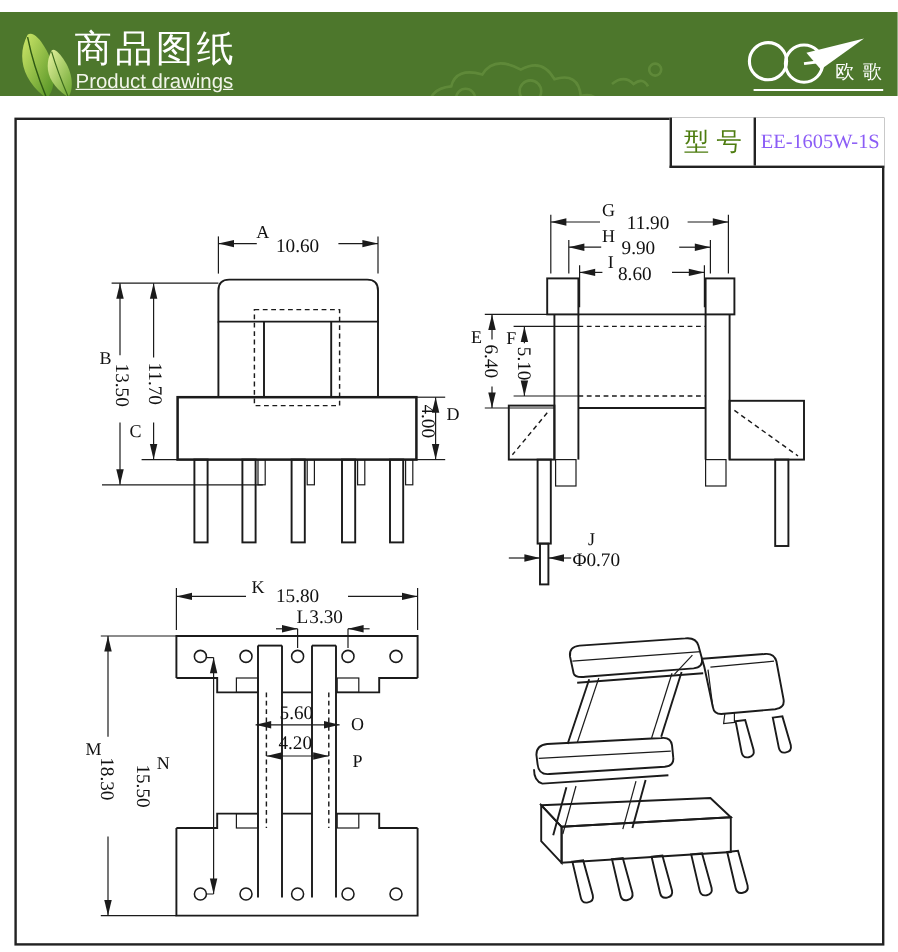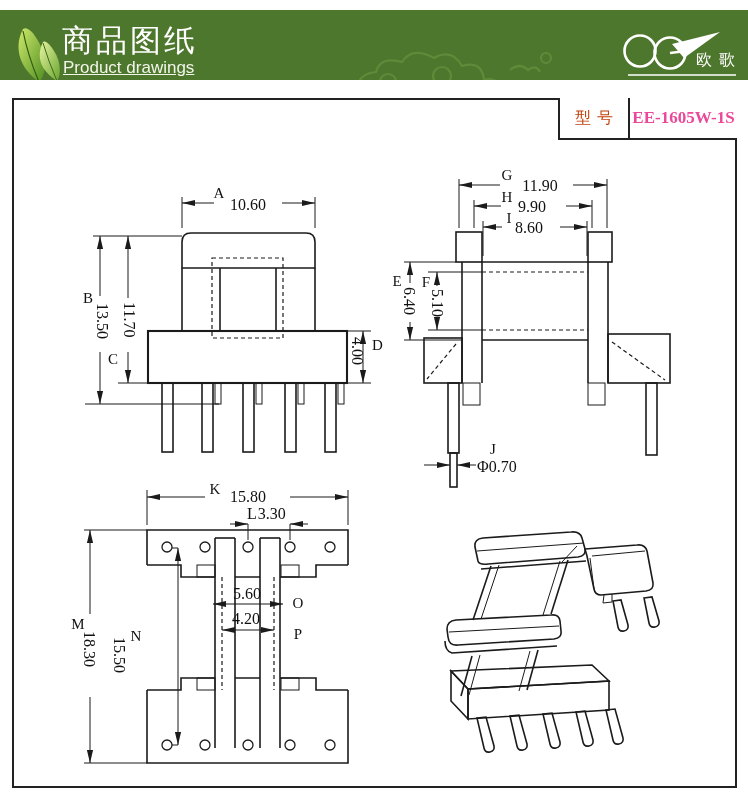--- a/index.html
+++ b/index.html
@@ -23,24 +23,24 @@
 
   
   .sheet{position:absolute;left:12px;top:98px;width:725px;height:690px;
          box-sizing:border-box;border:2px solid #222;background:#ffffff;}
 
   .modelbox{position:absolute;left:558px;top:98px;width:179px;height:42px;
             box-sizing:border-box;border-left:2px solid #222;border-bottom:2px solid #222;
             display:flex;z-index:3;background:#ffffff;}
   .modelbox .cell-label{flex:0 0 62px;border-right:2px solid #222;
             display:flex;align-items:center;justify-content:center;
-            font-family:"Liberation Serif",serif;font-size:16px;letter-spacing:6px;
-            padding-left:6px;color:#c2410c;}
+            font-family:"Liberation Serif",serif;font-size:21px;letter-spacing:6px;
+            padding-left:6px;color:#4d7c0f;}
   .modelbox .cell-value{flex:1;display:flex;align-items:center;justify-content:center;
-            font-family:"Liberation Serif",serif;font-size:17px;color:#ec4899;font-weight:bold;}
+            font-family:"Liberation Serif",serif;font-size:17px;color:#8b5cf6;}
 
   
   svg.draw{position:absolute;left:0;top:0;z-index:2;pointer-events:none;}
   .ln{stroke:#1b1b1b;stroke-width:1.6;fill:none;}
   .bold{stroke-width:2.1;}
   .thin{stroke:#1b1b1b;stroke-width:1;fill:none;}
   .ddash{stroke-dasharray:4,3;stroke-width:1.2;}
   text.d{font-family:"Liberation Serif",serif;font-size:16px;fill:#111;}
   text.dl{font-family:"Liberation Serif",serif;font-size:15px;fill:#111;}
 </style>

